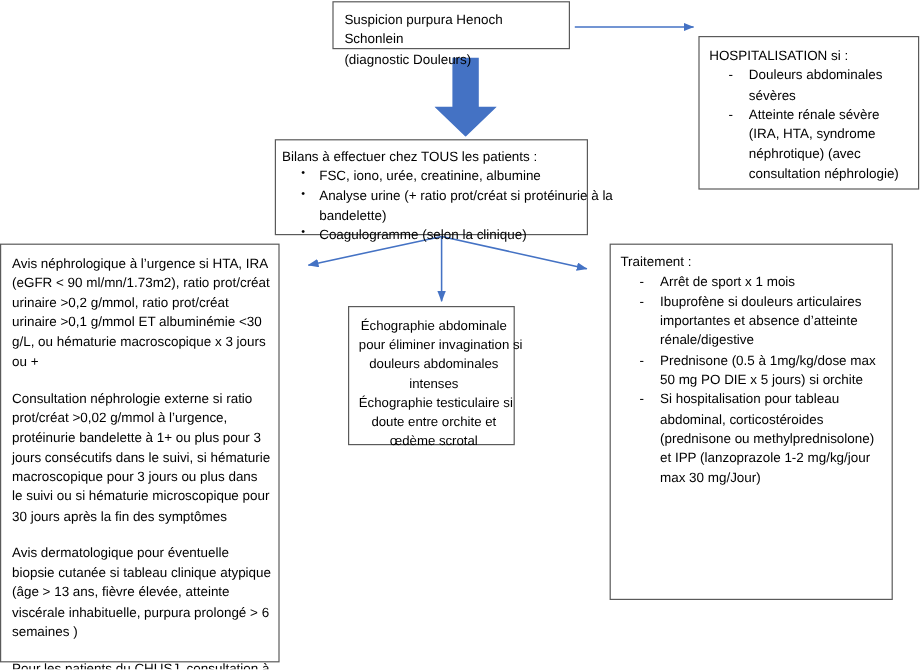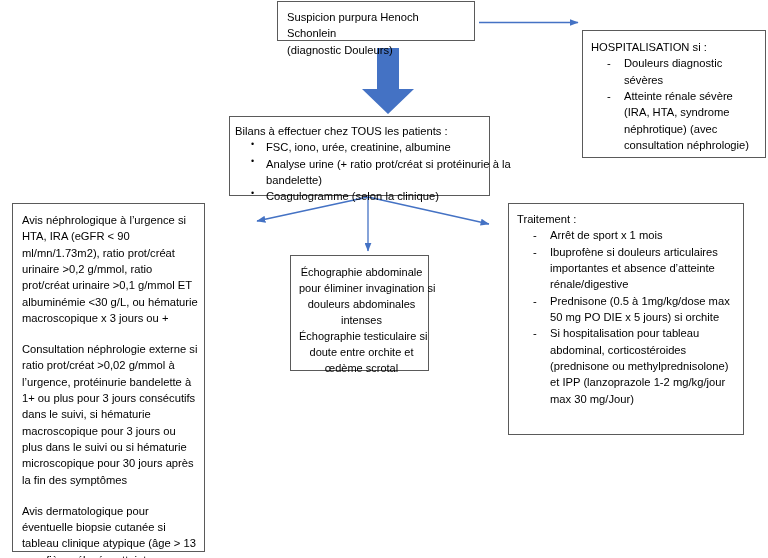--- a/index.html
+++ b/index.html
@@ -61,23 +61,23 @@
   }
   .plain-lines p.gap {
     margin-top: 14.5px;
   }
   .nowrapline { white-space: nowrap; }
 
   
   #box-suspicion  { left: 277px; top: 1px;   width: 198px; height: 40px; }
   #box-hospital   { left: 582px; top: 1px;   width: 184px; height: 128px; margin-top: 29px; }
   #box-bilans     { left: 229px; top: 116px; width: 261px; height: 80px; }
-  #box-avis       { left: 12px;  top: 203px; width: 193px; height: 349px; }
+  #box-avis       { left: 0;  top: 203px; width: 233px; height: 349px; }
   #box-echo       { left: 290px; top: 255px; width: 139px; height: 116px; }
-  #box-traitement { left: 508px; top: 203px; width: 236px; height: 232px; }
+  #box-traitement { left: 508px; top: 203px; width: 236px; height: 297px; }
 
   #box-bilans .box-inner { padding: 6px 0 6px 5px; }
   #box-bilans .ovf { white-space: nowrap; }
   #box-bilans ul.dot > li { padding-left: 31px; }
   #box-bilans ul.dot > li::before { left: 16px; }
 
   #box-echo { font-size: 11px; }
   #box-echo .box-inner { padding: 8px 4px 7px 8px; text-align: center; }
 
   #box-avis .box-inner { padding: 8px 6px 8px 9px; }
@@ -132,21 +132,21 @@
     <div class="box-inner">
       <div>Suspicion purpura Henoch Schonlein</div>
       <div>(diagnostic Douleurs)</div>
     </div>
   </div>
 
   <div class="box" id="box-hospital">
     <div class="box-inner">
       <span class="ttl">HOSPITALISATION si :</span>
       <ul class="dash">
-        <li>Douleurs diagnostic sévères</li>
+        <li>Douleurs abdominales sévères</li>
         <li>Atteinte rénale sévère (IRA, HTA, syndrome néphrotique) (avec consultation néphrologie)</li>
       </ul>
     </div>
   </div>
 
   <div class="box" id="box-bilans">
     <div class="box-inner">
       <span class="ttl">Bilans à effectuer chez TOUS les patients :</span>
       <ul class="dot">
         <li class="ovf">FSC, iono, urée, creatinine, albumine</li>

